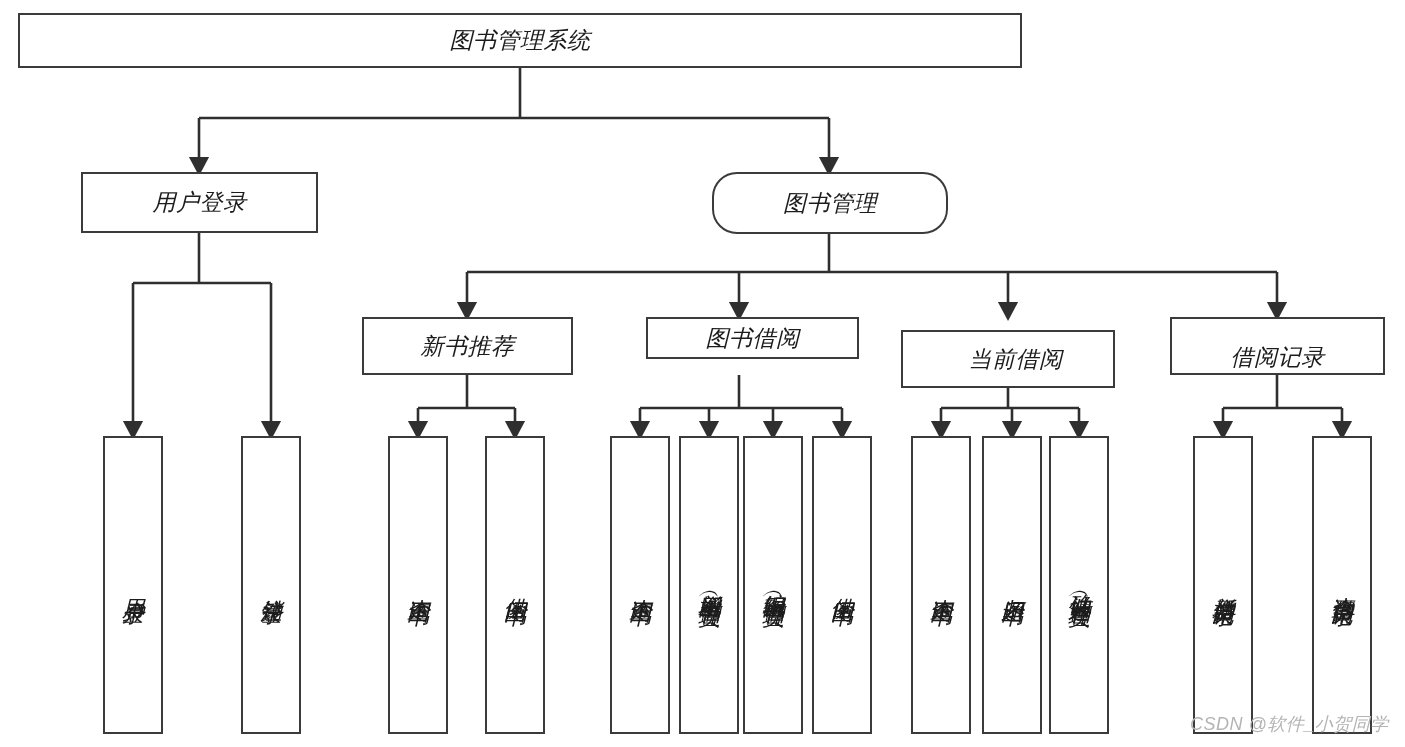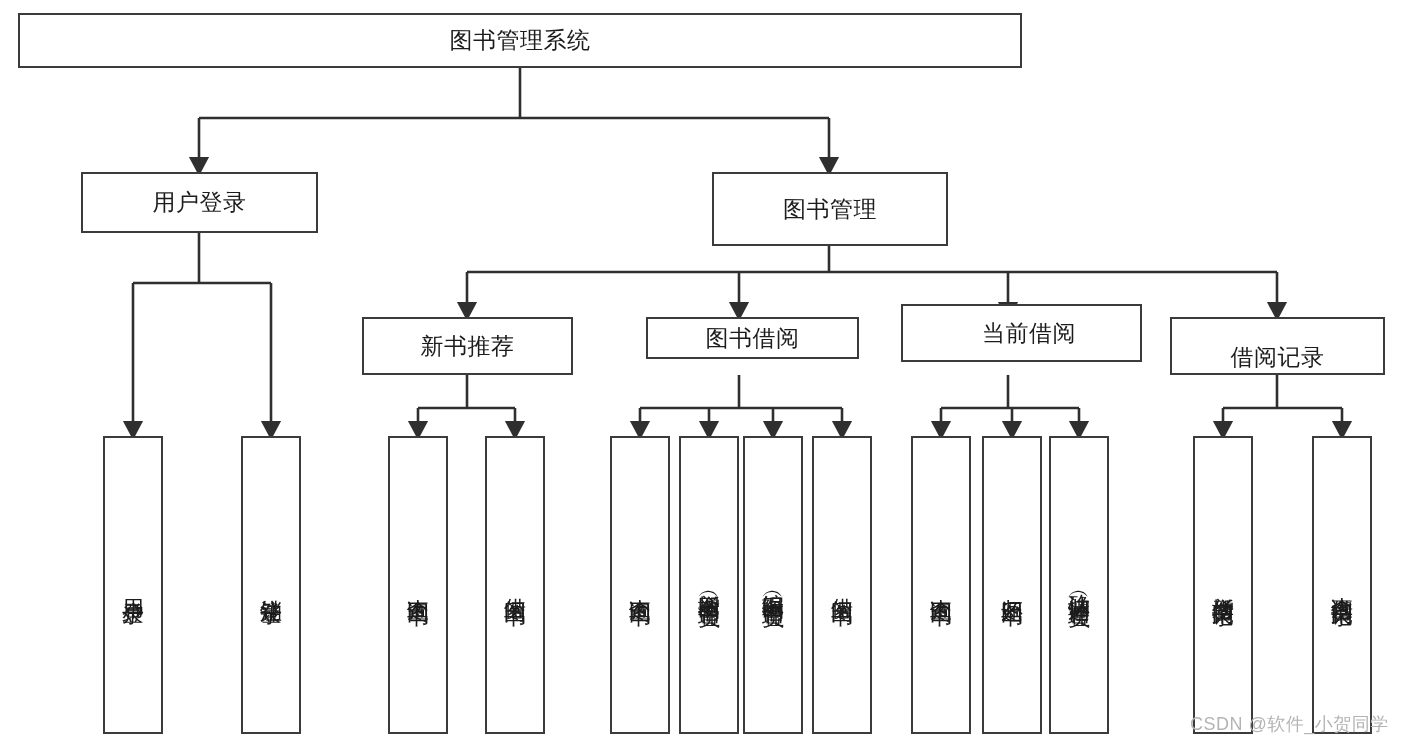--- a/index.html
+++ b/index.html
@@ -9,20 +9,21 @@
   }
   body {
     font-family: "Liberation Sans", "DejaVu Sans", sans-serif;
   }
   #canvas {
     position: relative;
     width: 1405px;
     height: 747px;
     background: #ffffff;
     overflow: hidden;
+    font-style: italic;
   }
   #edges {
     position: absolute;
     left: 0;
     top: 0;
     width: 1405px;
     height: 747px;
     pointer-events: none;
   }
   .node {
@@ -120,33 +121,33 @@
   </svg>
 
   <div class="node h-node" style="left:18px; top:13px; width:1004px; height:55px;">
     <span>图书管理系统</span>
   </div>
 
   <div class="node h-node" style="left:81px; top:172px; width:237px; height:61px;">
     <span>用户登录</span>
   </div>
 
-  <div class="node h-node" style="left:712px; top:172px; width:236px; height:74px;">
+  <div class="node h-node" style="left:712px; top:172px; width:236px; height:62px;border-radius:25px;">
     <span>图书管理</span>
   </div>
 
   <div class="node h-node" style="left:362px; top:317px; width:211px; height:58px;text-align:right;">
     <span>新书推荐</span>
   </div>
 
   <div class="node h-node" style="left:646px; top:317px; width:213px; height:42px;">
     <span>图书借阅</span>
   </div>
 
-  <div class="node h-node" style="left:901px; top:304px; width:241px; height:58px;padding-left:15px;">
+  <div class="node h-node" style="left:901px; top:330px; width:214px; height:58px;padding-left:15px;">
     <span>当前借阅</span>
   </div>
 
   <div class="node h-node" style="left:1170px; top:317px; width:215px; height:58px;align-items:flex-end;">
     <span>借阅记录</span>
   </div>
 
   <div class="node v-node" style="left:103px; top:436px; width:60px; height:298px;">
     <span class="vlabel">用户登录</span>
   </div>

